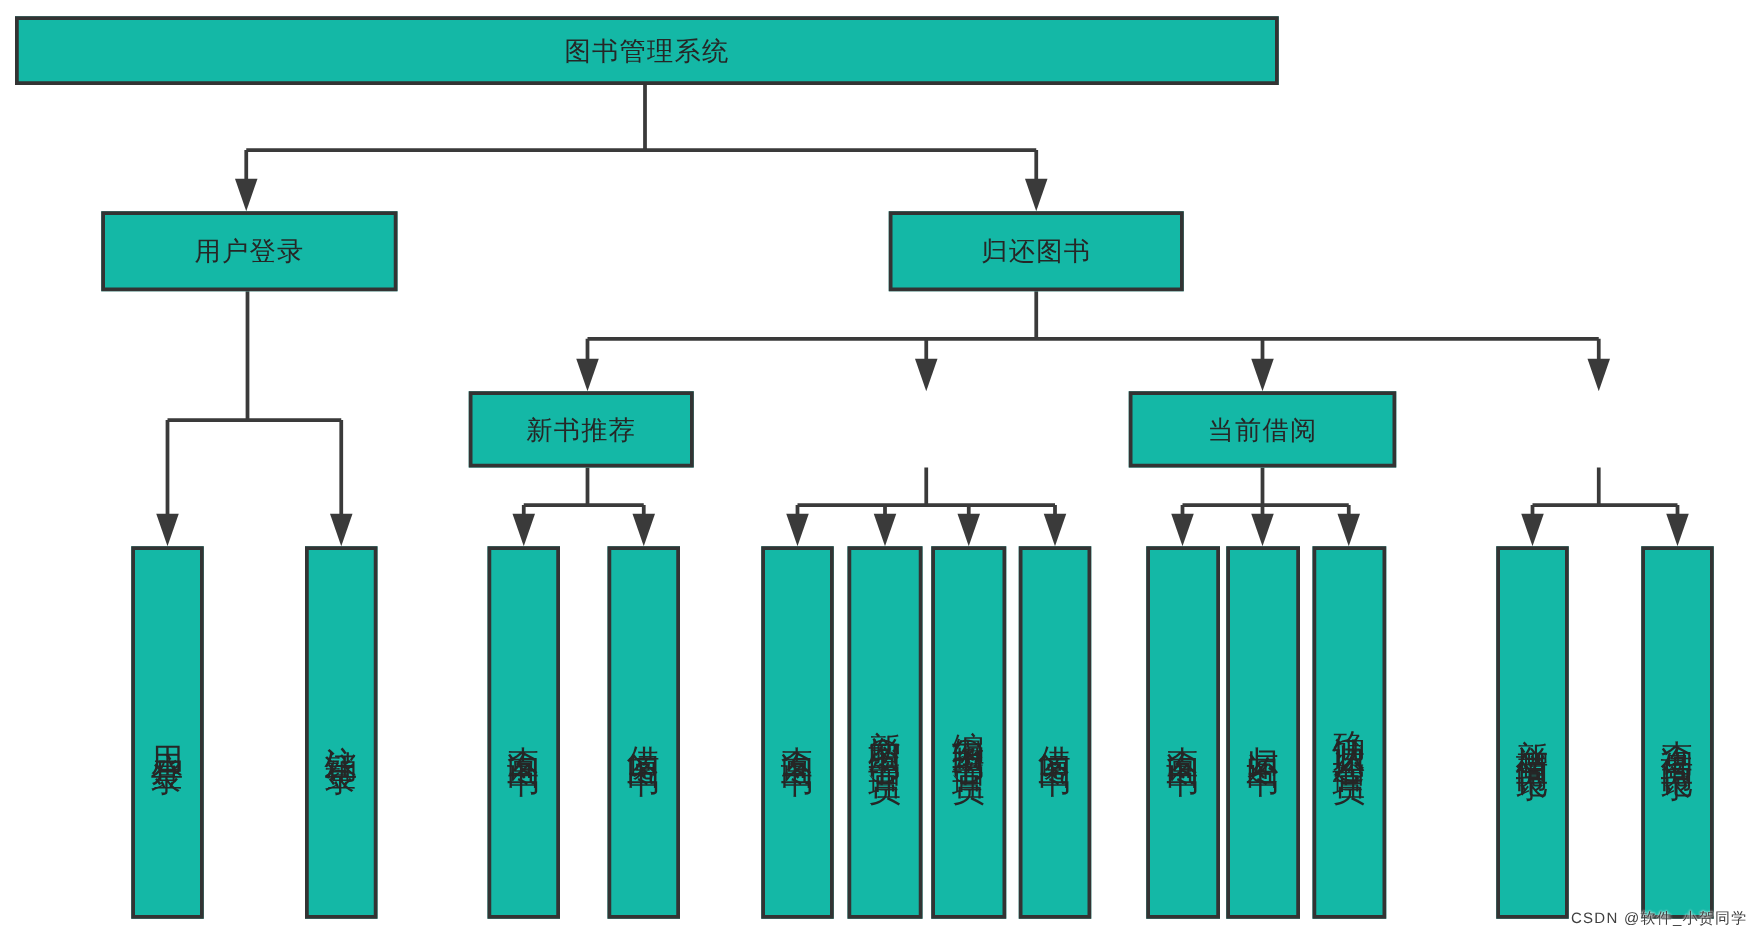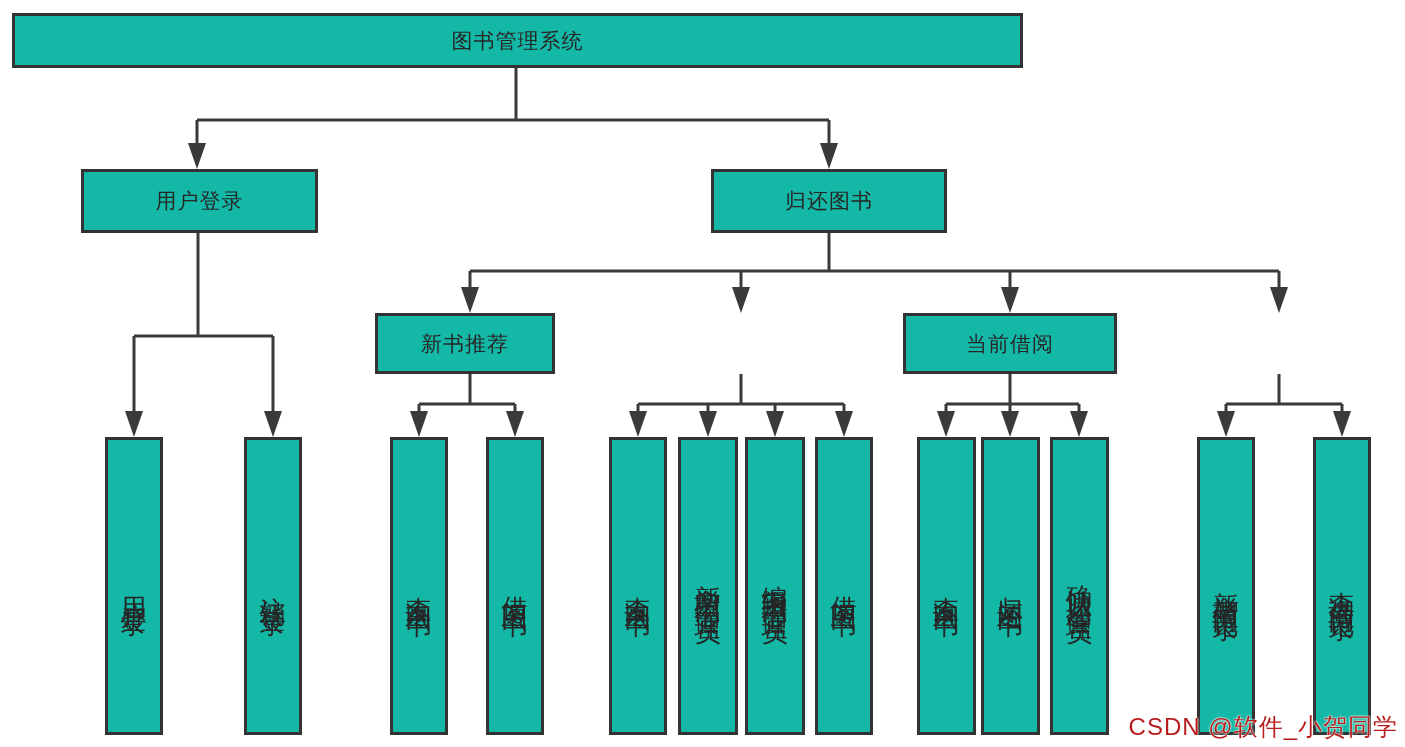--- a/index.html
+++ b/index.html
@@ -67,22 +67,22 @@
   .pos-l8  { left: 917px;  width: 59px; }
   .pos-l9  { left: 981px;  width: 59px; }
   .pos-l10 { left: 1050px; width: 59px; }
   .pos-l11 { left: 1197px; width: 58px; }
   .pos-l12 { left: 1313px; width: 58px; }
 
   .watermark {
     position: absolute;
     right: 7px;
     bottom: 4px;
-    font-size: 24px;
-    color: #b91c1c;
+    font-size: 12px;
+    color: #404040;
     letter-spacing: 1px;
     text-shadow: 0 0 2px #ffffff, 0 0 2px #ffffff;
     z-index: 5;
     white-space: nowrap;
   }
 </style>
 </head>
 <body>
 
 <div class="canvas">

